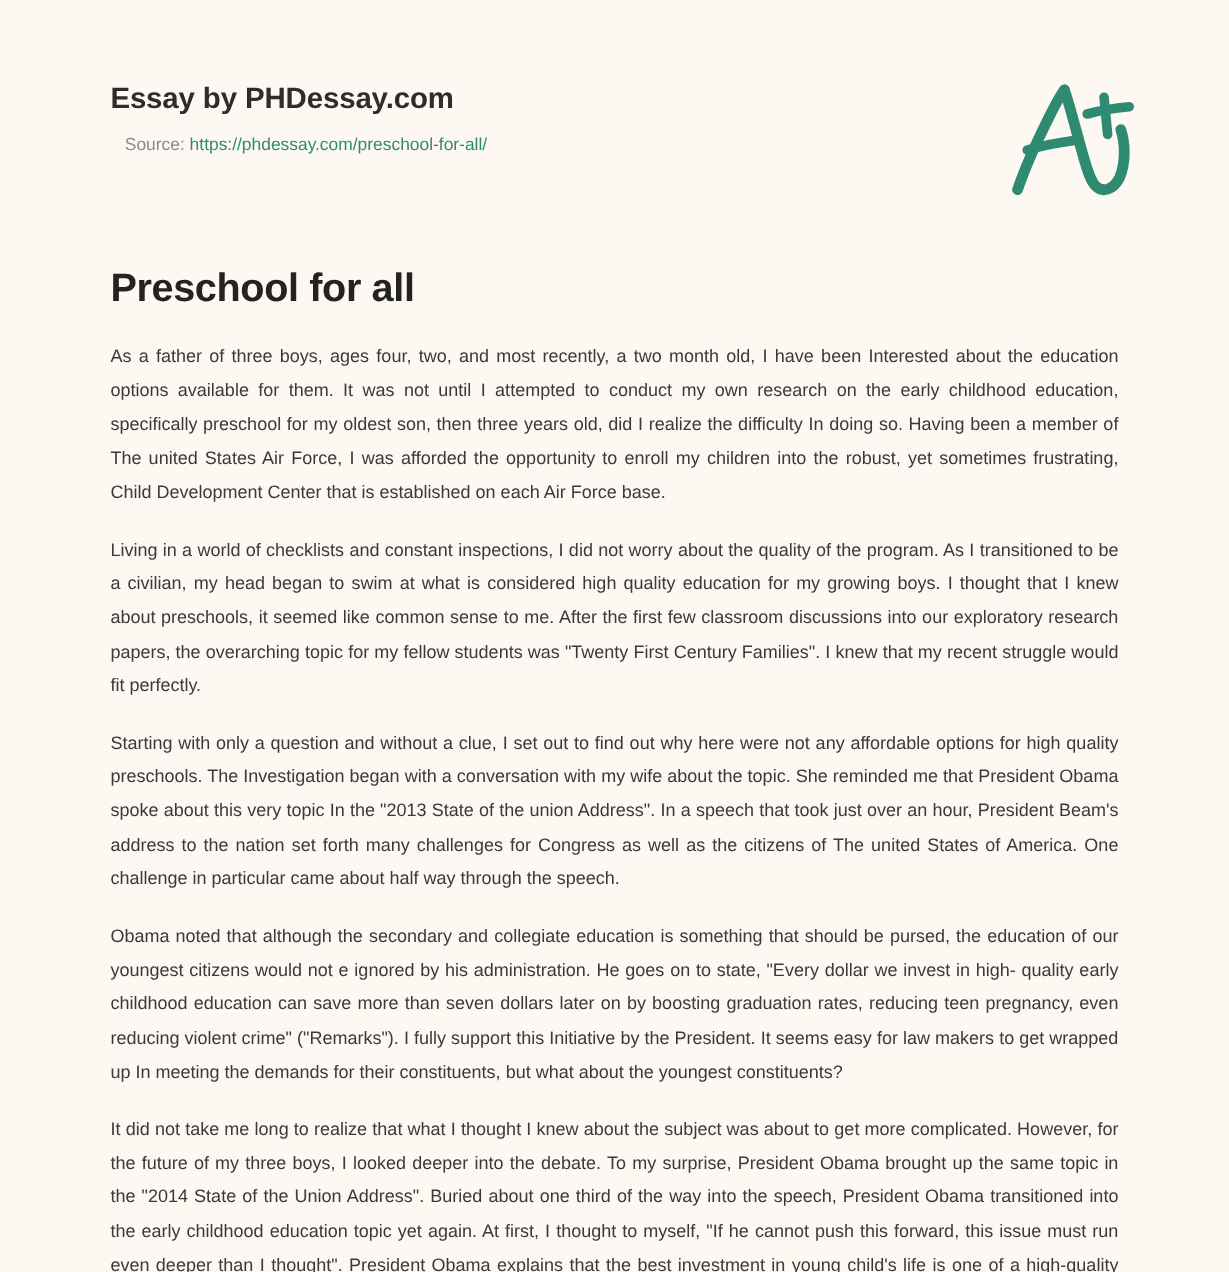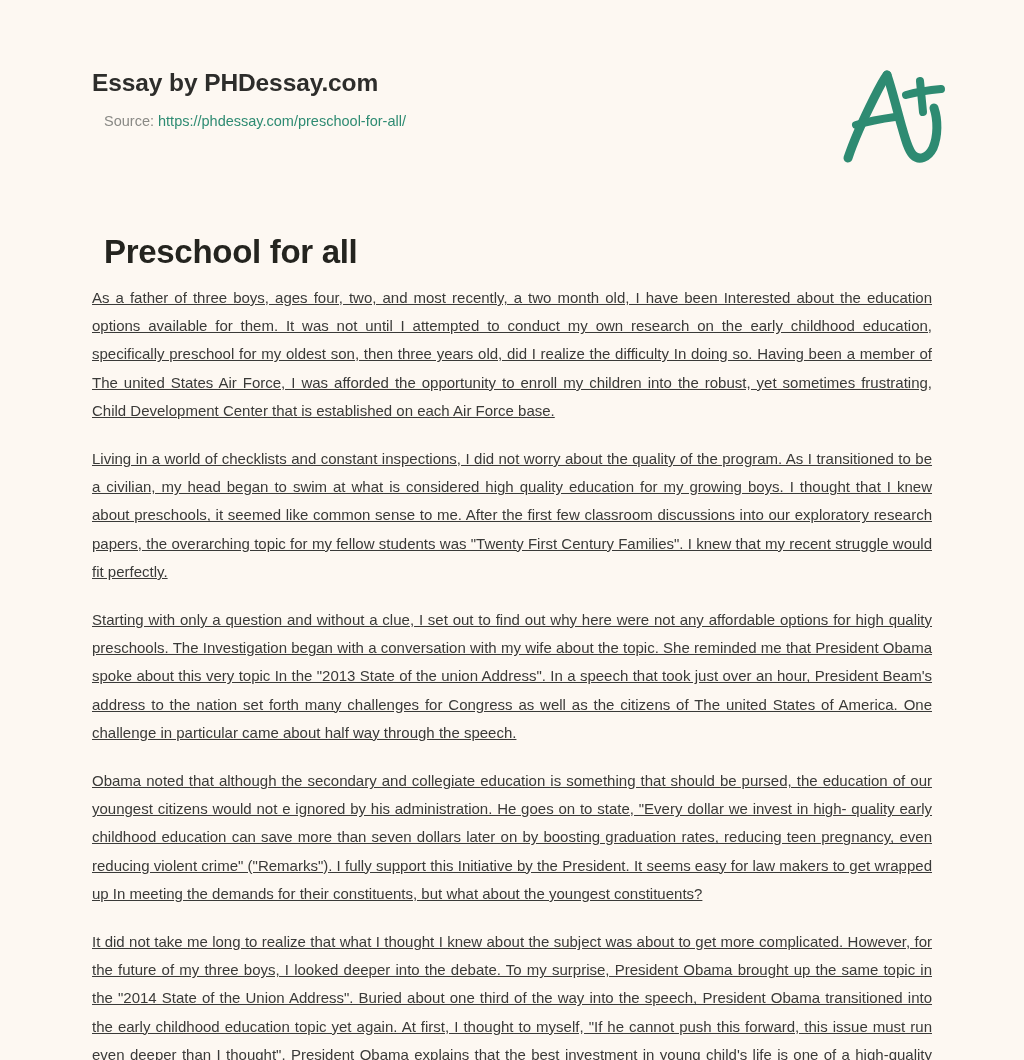--- a/index.html
+++ b/index.html
@@ -79,41 +79,40 @@
   
   .doc-title {
     position: absolute;
     left: 92px;
     top: 219px;
     font-size: 33px;
     font-weight: bold;
     color: #24241f;
     letter-spacing: -0.3px;
     line-height: 1.25;
-    margin: 12px;
+    margin: 0;
   }
 
   
   .article {
     position: absolute;
     left: 92px;
     top: 284px;
     width: 840px;
   }
 
   .article p {
     margin: 0 0 20px 0;
     font-size: 15px;
     line-height: 28.2px;
     color: #3a3a38;
     text-align: justify;
     text-justify: inter-word;
     -webkit-hyphens: none;
     hyphens: none;
-    text-decoration: underline;
   }
 
   .article p:last-child {
     margin-bottom: 0;
   }
 </style>
 </head>
 <body>
 
 <div class="page">

